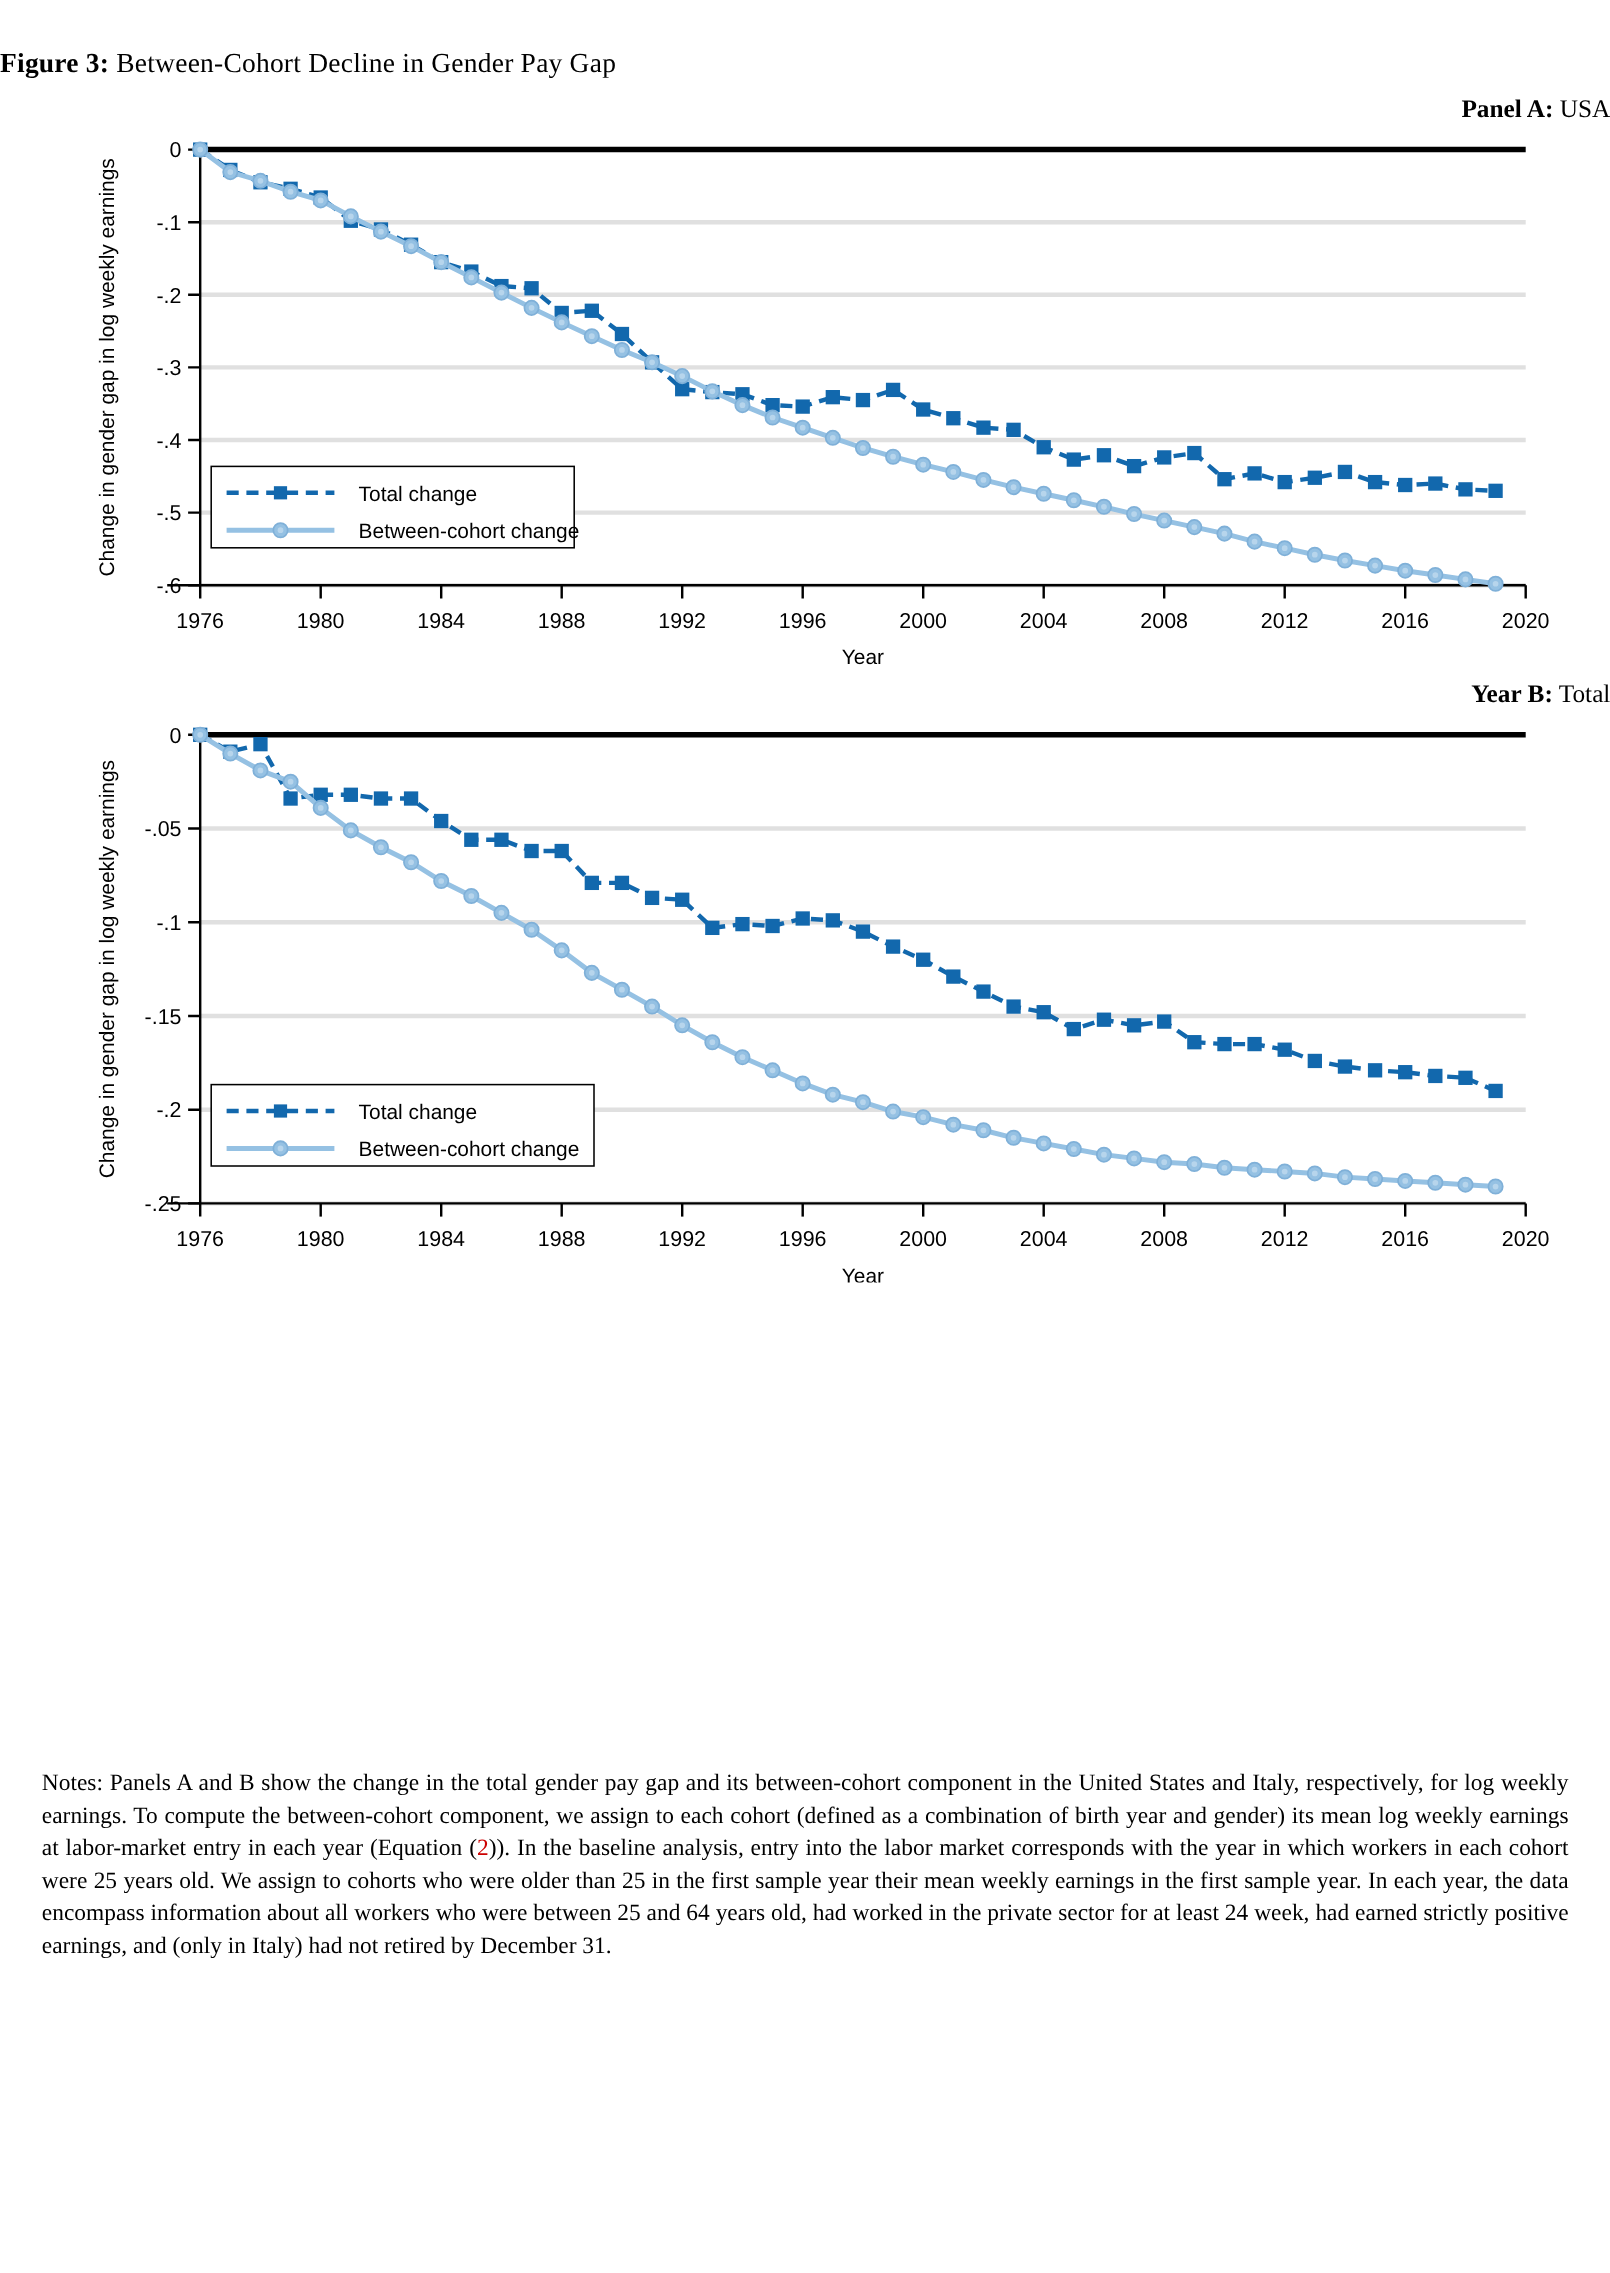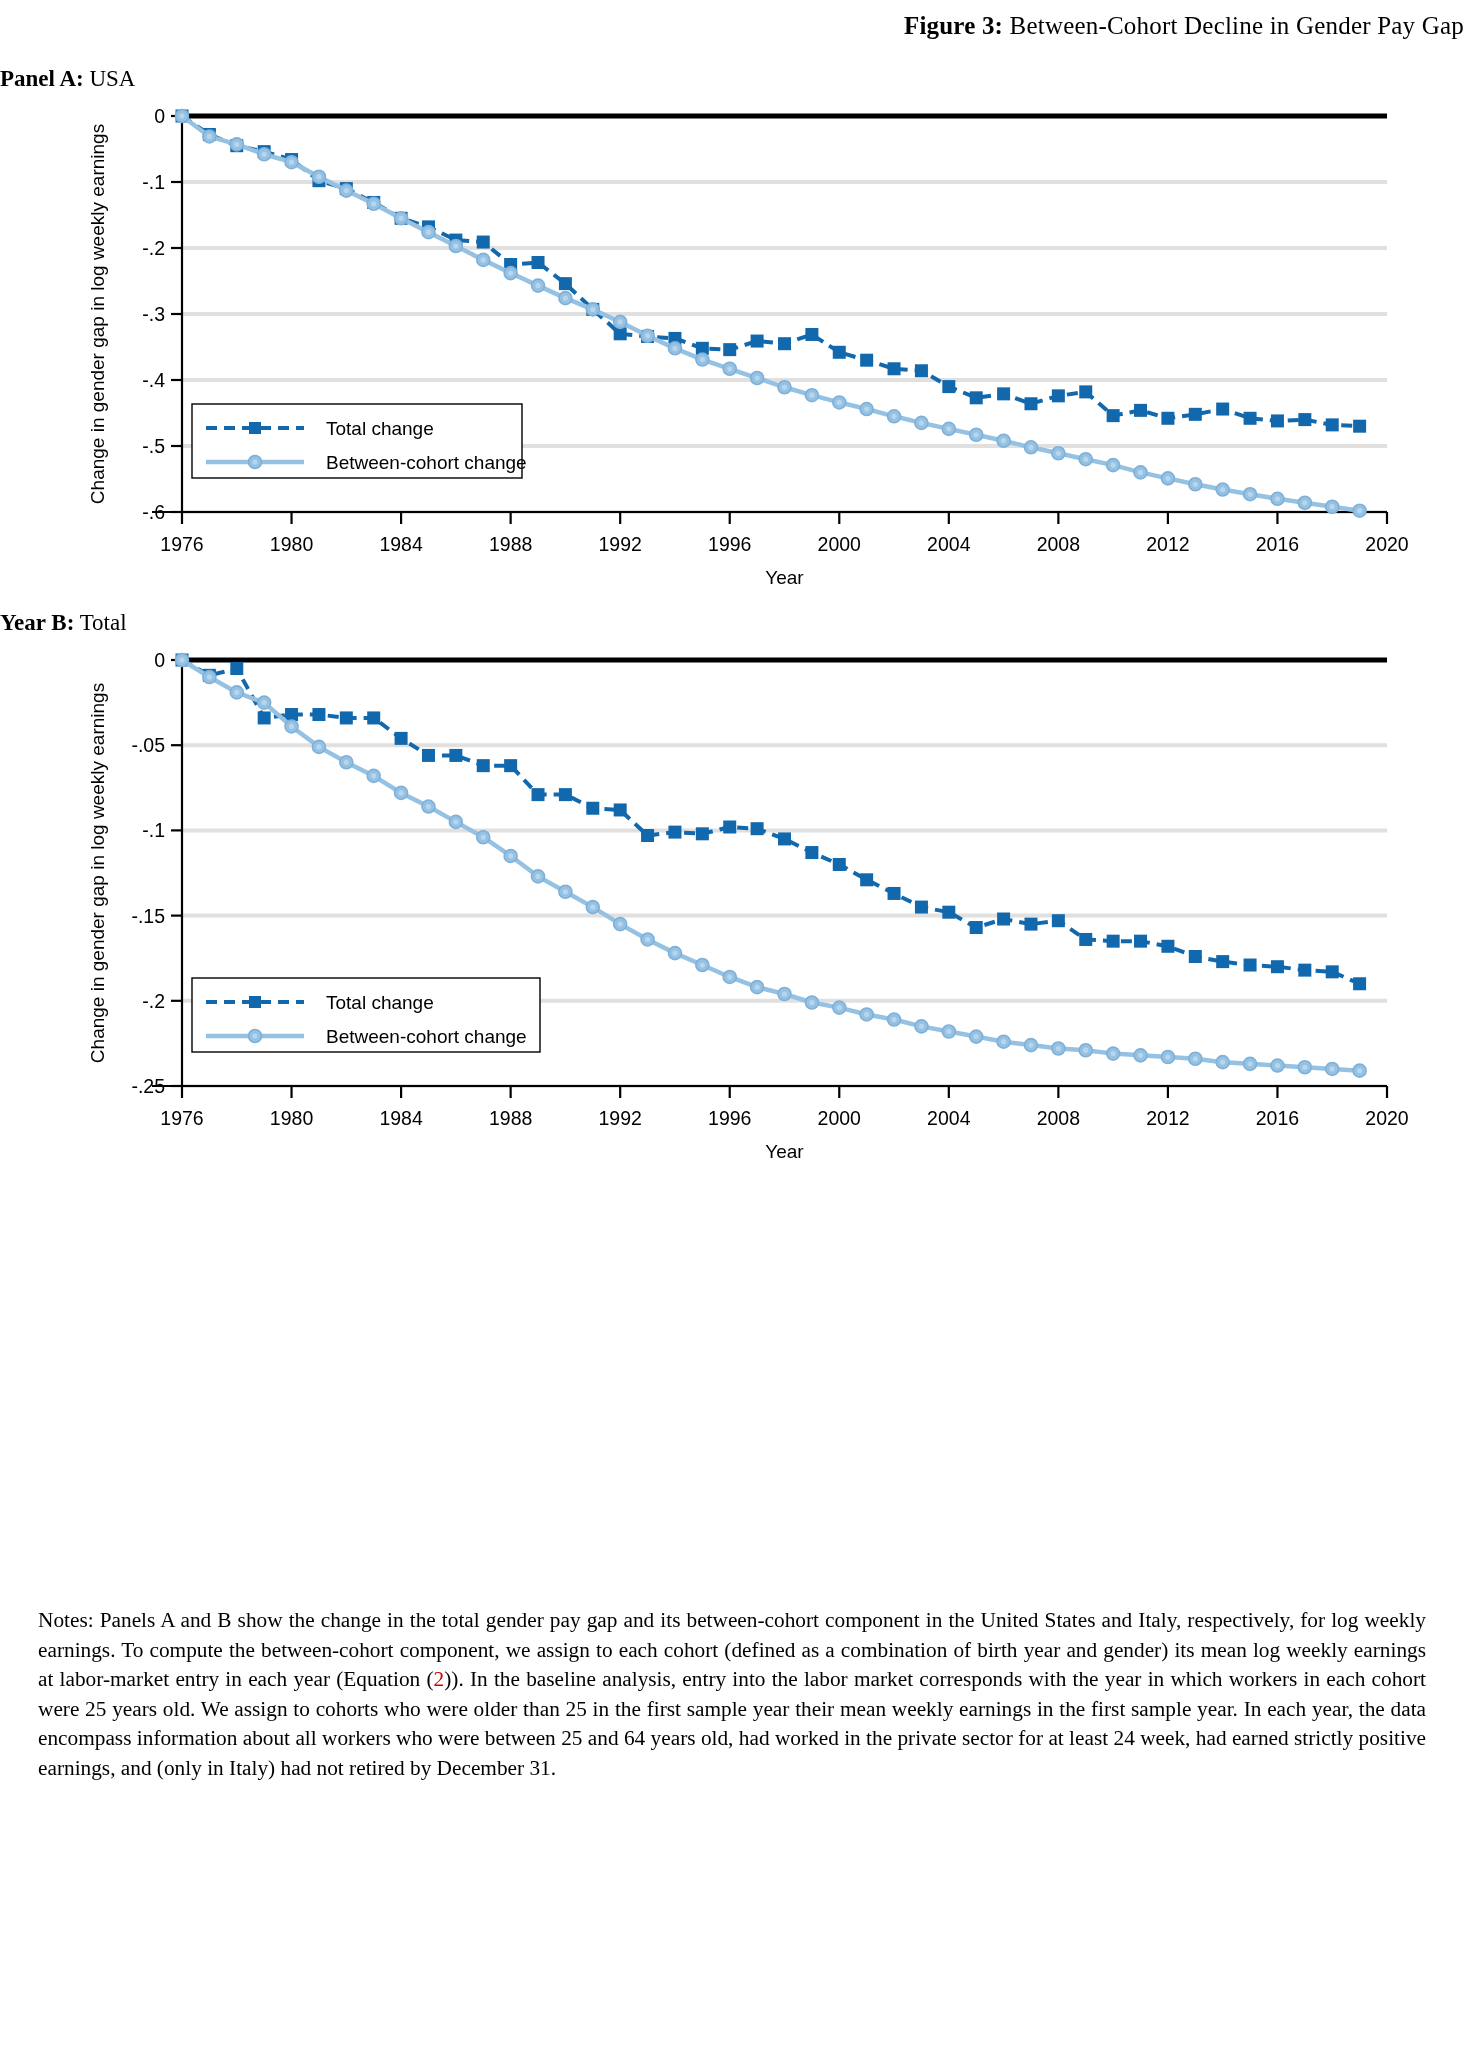--- a/index.html
+++ b/index.html
@@ -9,31 +9,31 @@
   }
   body {
     width: 1464px;
     height: 2066px;
     font-family: "Liberation Serif", serif;
     color: #000000;
     position: relative;
     overflow: hidden;
   }
   .fig-title {
+    text-align: left;
+    font-size: 25px;
+    padding-top: 44px;
+    letter-spacing: .2px;
+  }
+  .fig-title .lead { font-weight: bold; }
+
+  .panel-heading {
     text-align: right;
-    font-size: 25px;
-    padding-top: 12px;
-    letter-spacing: .2px;
-  }
-  .fig-title .lead { font-weight: bold; }
-
-  .panel-heading {
-    text-align: left;
     font-size: 23px;
-    margin-top: 26px;
+    margin-top: 14px;
     margin-bottom: 2px;
   }
   .panel-heading .lead { font-weight: bold; }
 
   .panel-wrap {
     position: relative;
     width: 1380px;
     margin: 0 auto;
   }
   .panel-a-wrap { height: 490px; }

